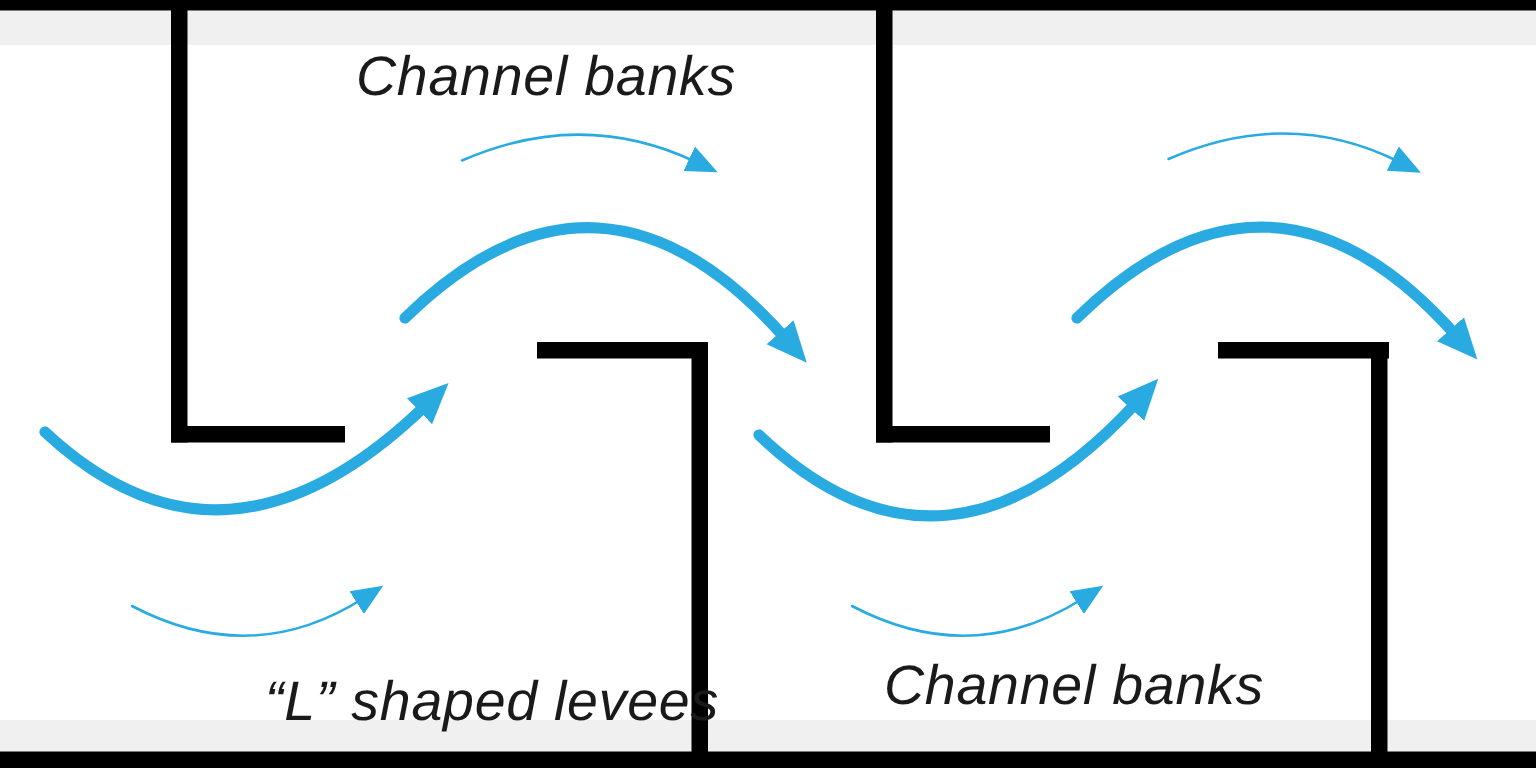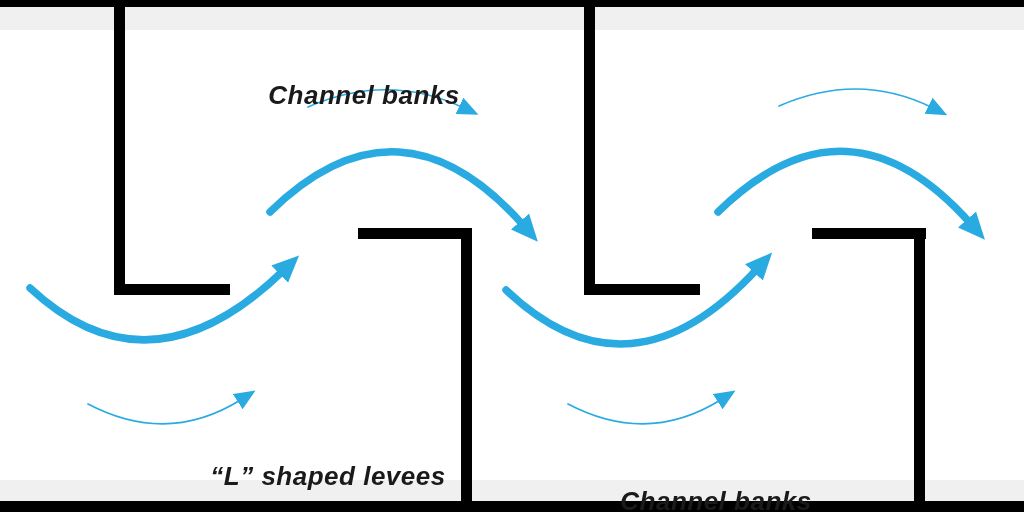--- a/index.html
+++ b/index.html
@@ -44,27 +44,26 @@
     stroke: var(--flow-blue, #29abe2);
     stroke-width: 1.7;
     stroke-linecap: round;
   }
   .ah { fill: var(--flow-blue, #29abe2); }
   
   .label {
     position: absolute;
     transform: translateX(-50%);
     font-style: italic;
-    font-weight: 700;
-    font-size: 26px;
+    font-weight: 400;
+    font-size: 37px;
     line-height: 30px;
     letter-spacing: 0.5px;
     color: var(--label-text, #1a1a1a);
     white-space: nowrap;
-    margin-top: 44px;
   }
 </style>
 </head>
 <body>
 
 <div class="stage">
 
   <div class="stripe top"></div>
   <div class="stripe bottom"></div>
 
@@ -99,17 +98,17 @@
     <path class="flow-thick" d="M718,212 Q848,85 971,224" marker-end="url(#head-big)"></path>
 
     <path class="flow-thin" d="M308,107 Q388,72 464,108" marker-end="url(#head-small)"></path>
     <path class="flow-thin" d="M779,106 Q859,71 933,108" marker-end="url(#head-small)"></path>
     <path class="flow-thin" d="M88,404 Q168,446 242,399" marker-end="url(#head-small)"></path>
     <path class="flow-thin" d="M568,404 Q648,446 722,399" marker-end="url(#head-small)"></path>
   </svg>
 
   <div class="label" style="left:364px; top:36px;">Channel banks</div>
 
-  <div class="label" style="left:328px; top:417px;">“L” shaped levees</div>
+  <div class="label" style="left:328px; top:453px;">“L” shaped levees</div>
 
   <div class="label" style="left:716px; top:442px;">Channel banks</div>
 
 </div>
 
 </body></html>

